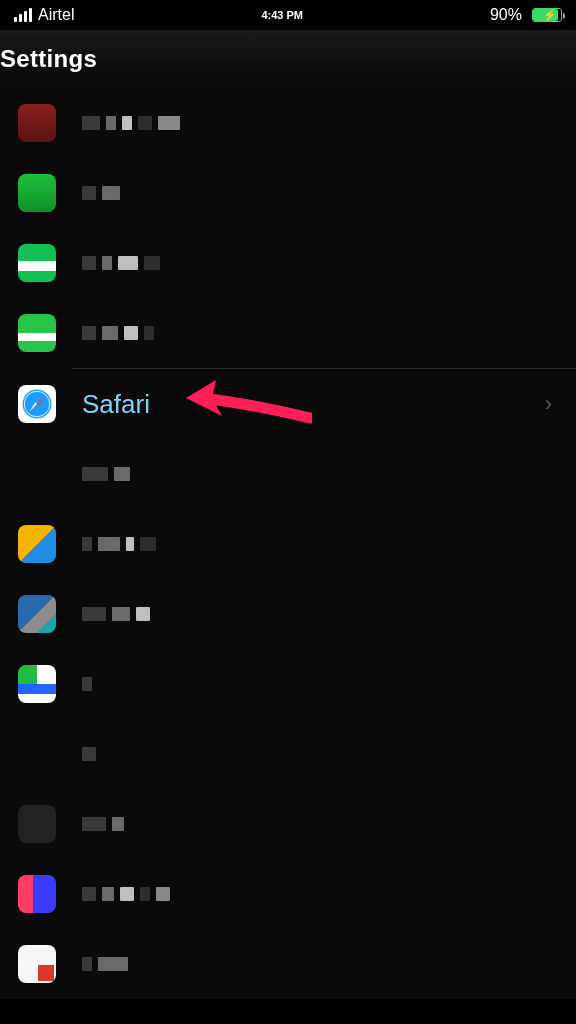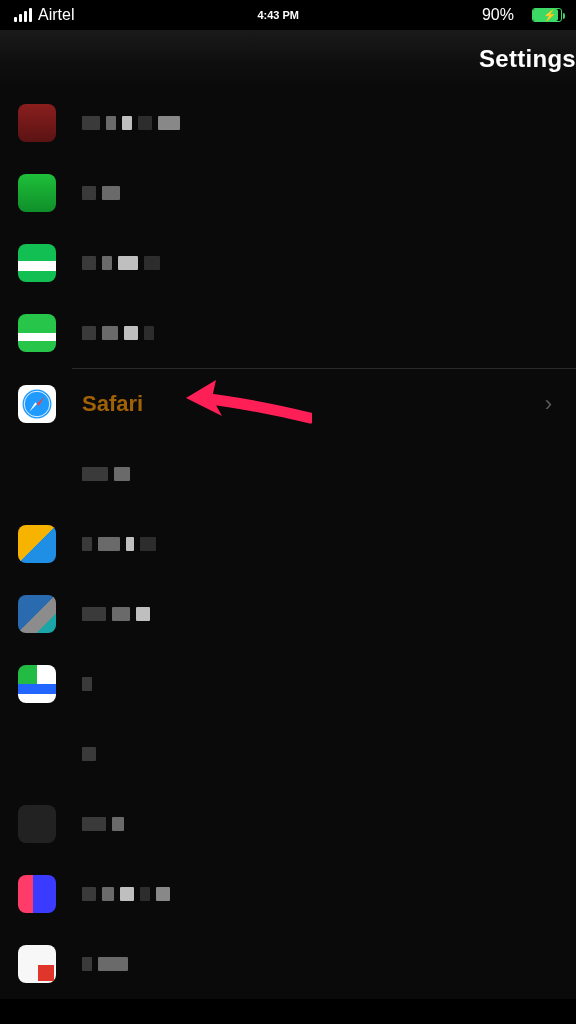--- a/index.html
+++ b/index.html
@@ -1,31 +1,31 @@
 <!DOCTYPE html>
 <html><head>
   <meta charset="utf-8">
   <style>
     * { margin:0; padding:0; box-sizing:border-box; font-family:-apple-system,BlinkMacSystemFont,"SF Pro Text",Helvetica,Arial,sans-serif; }
     body { width:576px; height:1024px; background:#000; color:#fff; overflow:hidden; position:relative; }
     .statusbar { height:30px; display:flex; justify-content:space-between; align-items:center; padding:0 14px; font-size:16px; font-weight:500; }
     .sb-left{display:flex;align-items:center;gap:6px;}
-    .sb-right{display:flex;align-items:center;gap:18px;}
+    .sb-right{display:flex;align-items:center;gap:10px;}
     .signal{display:flex;align-items:flex-end;gap:2px;}
     .signal span{display:block;width:3px;background:#fff;border-radius:1px;}
     .signal span:nth-child(1){height:5px;} .signal span:nth-child(2){height:8px;} .signal span:nth-child(3){height:11px;} .signal span:nth-child(4){height:14px;}
     .battery{position:relative;width:30px;height:14px;border:1px solid #3cd964;border-radius:3px;display:flex;align-items:center;}
     .battery::after{content:"";position:absolute;right:-4px;top:4px;width:2px;height:6px;background:#3cd964;border-radius:0 2px 2px 0;}
     .batt-fill{height:100%;background:#3cd964;border-radius:2px;}
-    .header{height:58px;display:flex;align-items:center;justify-content:flex-end;background:linear-gradient(#1a1a1a 0%,#0e0e0e 60%,#0a0a0a 100%);}
+    .header{height:58px;display:flex;align-items:center;justify-content:flex-start;background:linear-gradient(#1a1a1a 0%,#0e0e0e 60%,#0a0a0a 100%);}
     .header h1{font-size:24px;font-weight:700;letter-spacing:.3px;}
     .list{padding:0;margin:0;background:#0a0a0a;}
     .row{display:flex;align-items:center;height:70px;padding:0 18px;position:relative;cursor:pointer;}
     .row .icon-slot{width:38px;height:38px;border-radius:8px;display:flex;align-items:center;justify-content:center;margin-right:26px;flex:0 0 auto;}
-    .row .label{font-size:22px;font-weight:700;color:#a16207;}
+    .row .label{font-size:26px;font-weight:400;color:#7dd3fc;}
     .row .chev{position:absolute;right:24px;top:50%;transform:translateY(-50%);color:#5a5a5e;font-size:22px;}
     .sep{height:1px;background:#2a2a2c;margin-left:72px;}
     
     .ic-red{background:linear-gradient(#8a1e1e,#5b1313);}
     .ic-green1{background:linear-gradient(#1fbf3a,#0f8f29);}
     .ic-green2{background:linear-gradient(#12bf53 45%,#fff 45% 70%,#12bf53 70%);}
     .ic-green3{background:linear-gradient(#27c64b 50%,#fff 50% 72%,#27c64b 72%);}
     .ic-safari{background:#fff;border-radius:8px;}
     .ic-ms{background:linear-gradient(135deg,#f6b400 0 50%,#1f8fe6 50% 100%);border-radius:4px;}
     .ic-tiles{background:linear-gradient(135deg,#2a6bb0 0 50%,#8c8c8c 50% 75%,#1aa6a6 75%);}

